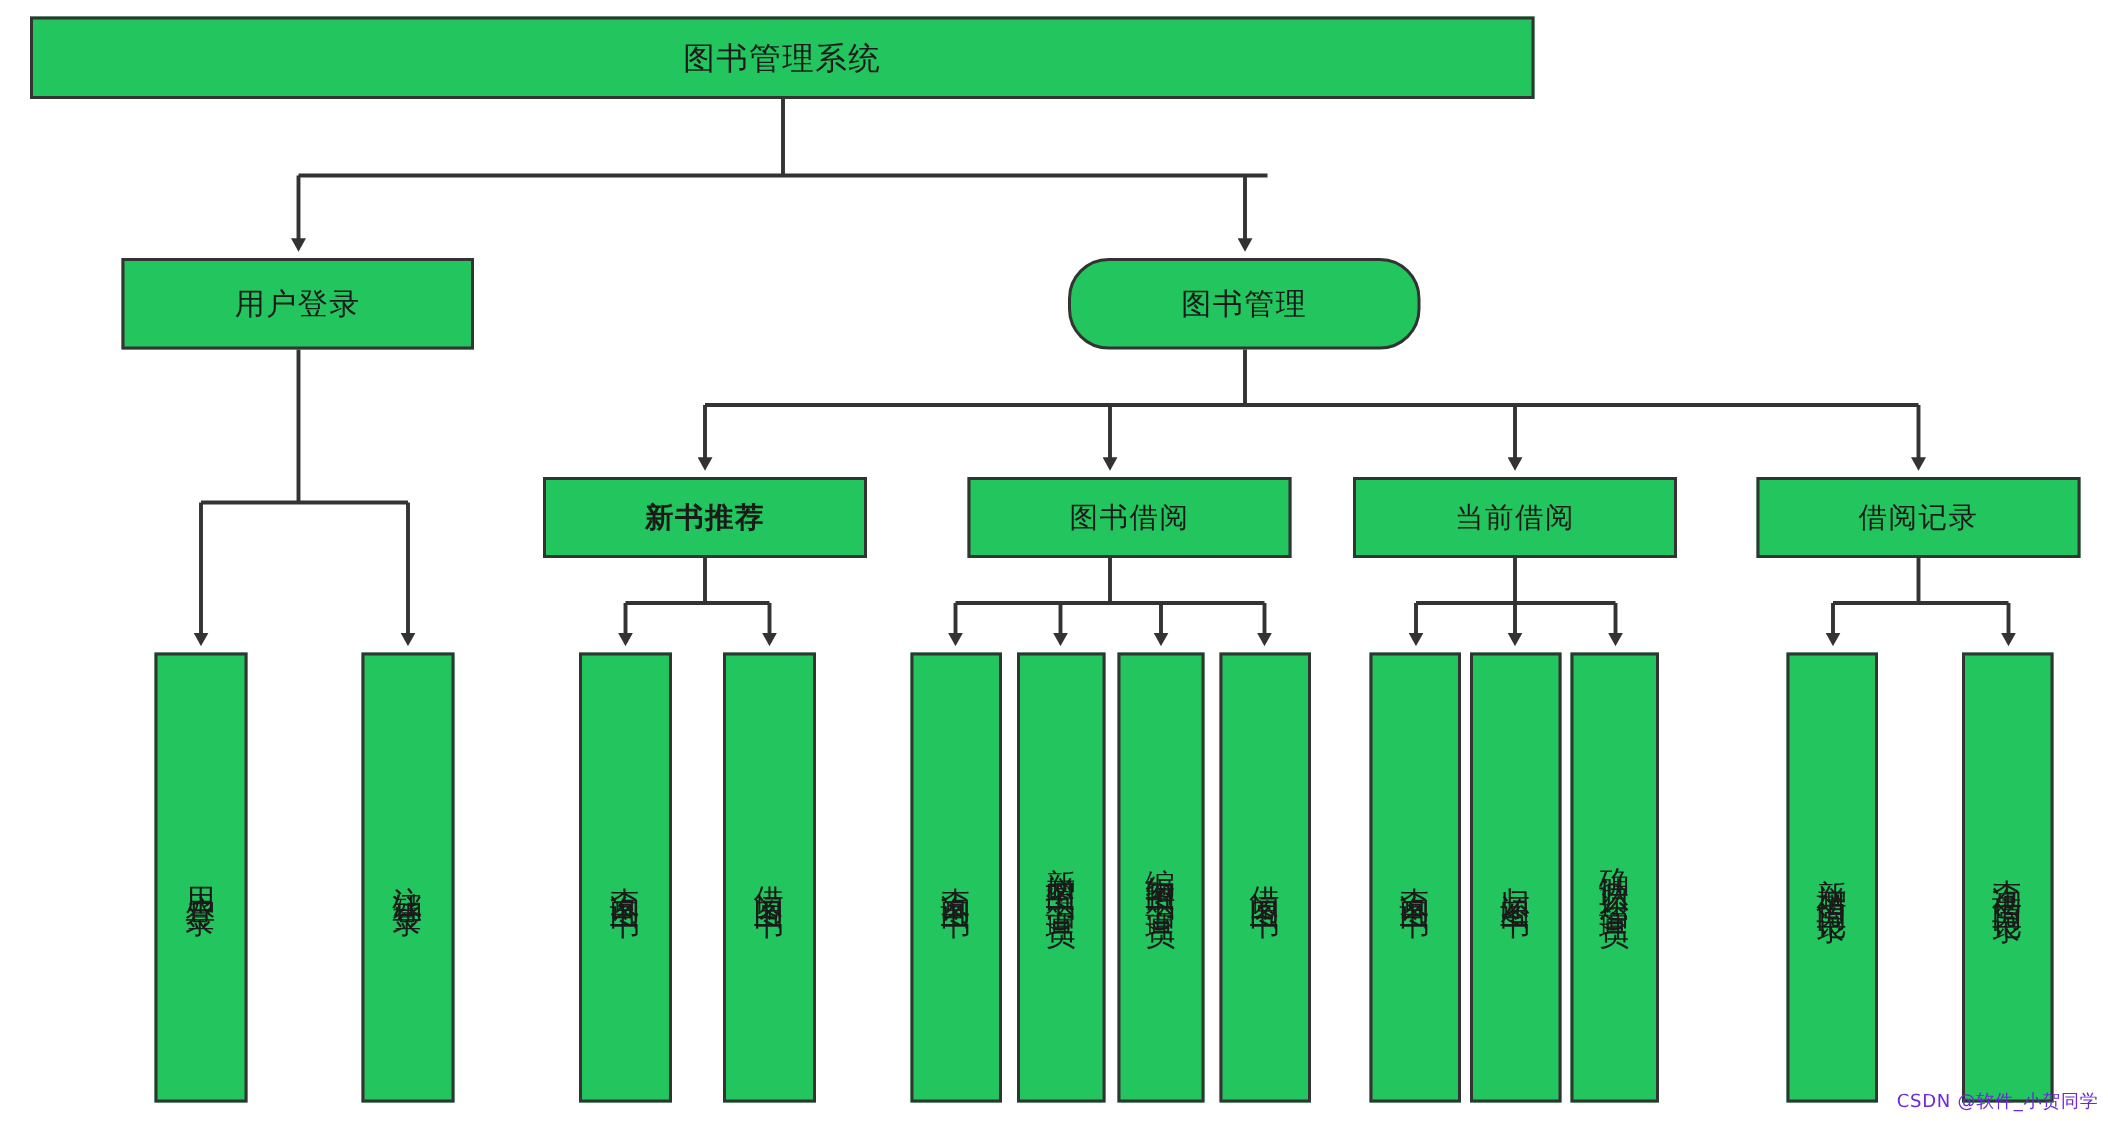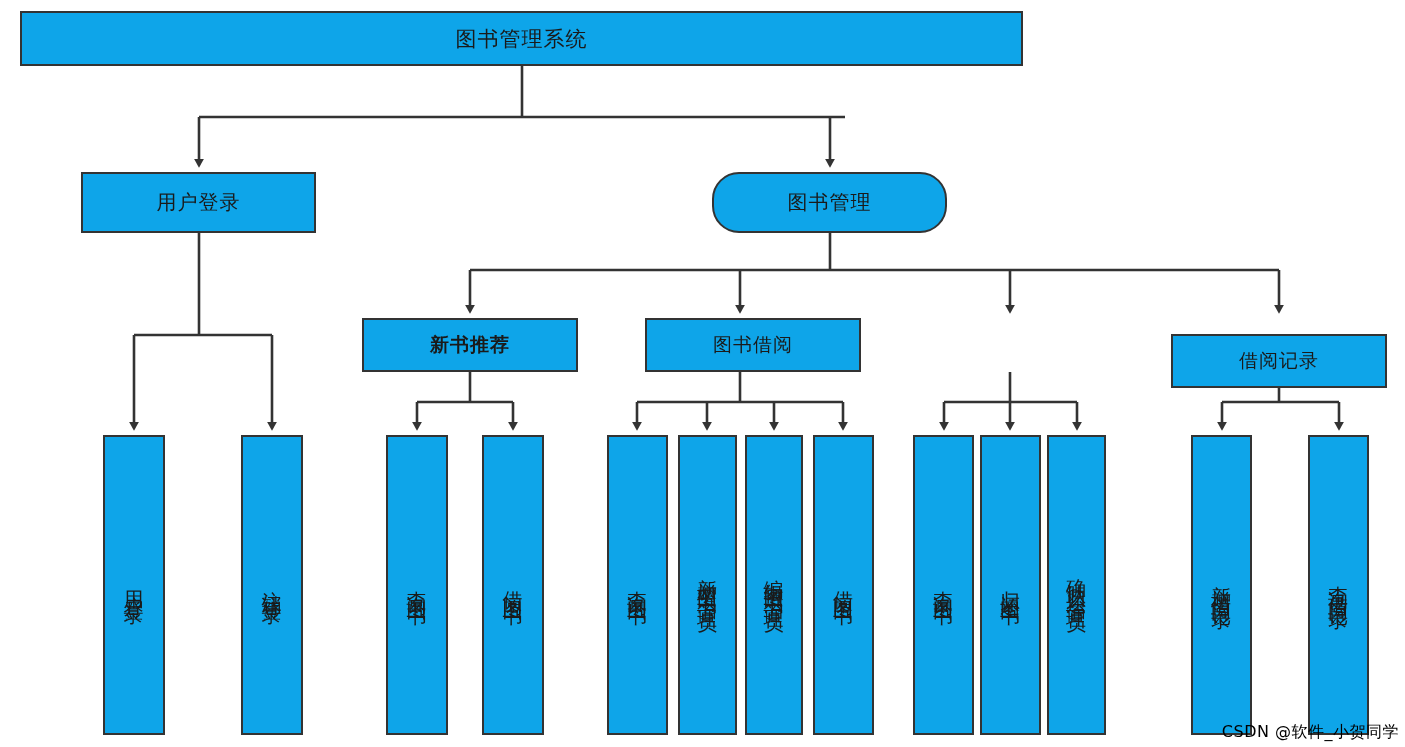--- a/index.html
+++ b/index.html
@@ -17,21 +17,21 @@
   }
   #wires{
     position:absolute;
     left:0; top:0;
     width:1405px; height:747px;
     pointer-events:none;
   }
   .node{
     position:absolute;
     box-sizing:border-box;
-    background:#0ea5e9;
+    background:#22c55e;
     border:2px solid #333333;
     display:flex;
     align-items:center;
     justify-content:center;
     color:#1a1a1a;
     z-index:2;
   }
   .node-root{
     font-size:21px;
     letter-spacing:1px;
@@ -57,22 +57,22 @@
   .node-leaf .vtext{
     writing-mode:vertical-rl;
     text-orientation:upright;
     letter-spacing:5px;
     display:block;
   }
   .watermark{
     position:absolute;
     right:6px;
     bottom:4px;
-    font-size:16px;
-    color:#000000;
+    font-size:12px;
+    color:#6d28d9;
     letter-spacing:.5px;
     z-index:3;
     white-space:nowrap;
   }
 </style>
 </head>
 <body>
 
 <div id="canvas">
 
@@ -139,22 +139,25 @@
   </div>
 
   <div class="node node-l2" style="left:362px; top:318px; width:216px; height:54px;font-weight:bold;">
     <span>新书推荐</span>
   </div>
 
   <div class="node node-l2" style="left:645px; top:318px; width:216px; height:54px;">
     <span>图书借阅</span>
   </div>
 
-
-  <div class="node node-l2" style="left:1171px; top:318px; width:216px; height:54px;margin-top:16px;">
+  <div class="node node-l2" style="left:902px; top:318px; width:216px; height:54px;">
+    <span>当前借阅</span>
+  </div>
+
+  <div class="node node-l2" style="left:1171px; top:318px; width:216px; height:54px;">
     <span>借阅记录</span>
   </div>
 
   <div class="node node-leaf" style="left:103px; top:435px; width:62px; height:300px;">
     <span class="vtext">用户登录</span>
   </div>
 
   <div class="node node-leaf" style="left:241px; top:435px; width:62px; height:300px;">
     <span class="vtext">注销登录</span>
   </div>

